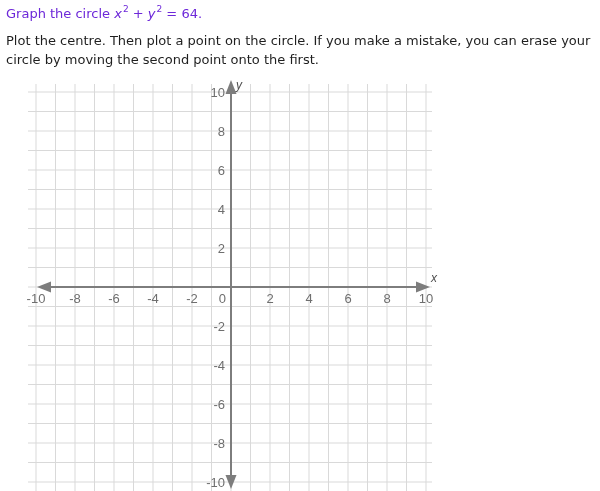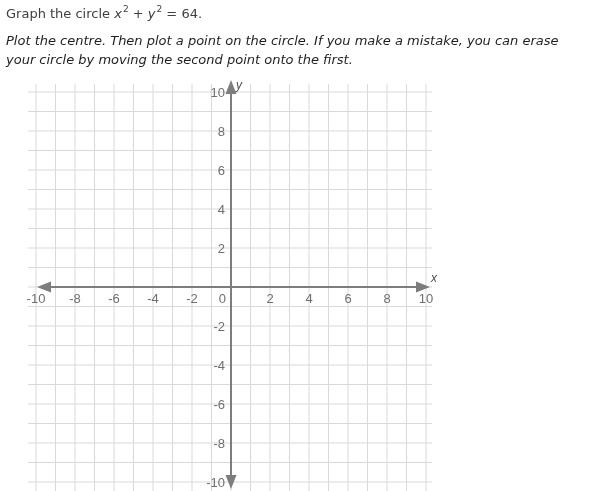--- a/index.html
+++ b/index.html
@@ -9,37 +9,36 @@
     height: 491px;
     background: #ffffff;
     overflow: hidden;
     font-family: "DejaVu Sans", sans-serif;
   }
   .title {
     position: absolute;
     left: 6px;
     top: 5px;
     font-size: 13px;
-    color: #404040;
+    color: #6d28d9;
     white-space: pre-wrap;
   }
   .title .mvar { font-style: italic; }
   .title sup {
     font-size: 9px;
     position: relative;
     top: -1px;
     margin-left: 1px;
   }
   .instructions {
     position: absolute;
     left: 6px;
     top: 31px;
     width: 585px;
     font-size: 13px;
-    font-style: italic;
     line-height: 19px;
     color: #1f1f1f;
   }
   .grid-svg {
     position: absolute;
     left: 18px;
     top: 78px;
     width: 424px;
     height: 413px;
   }

